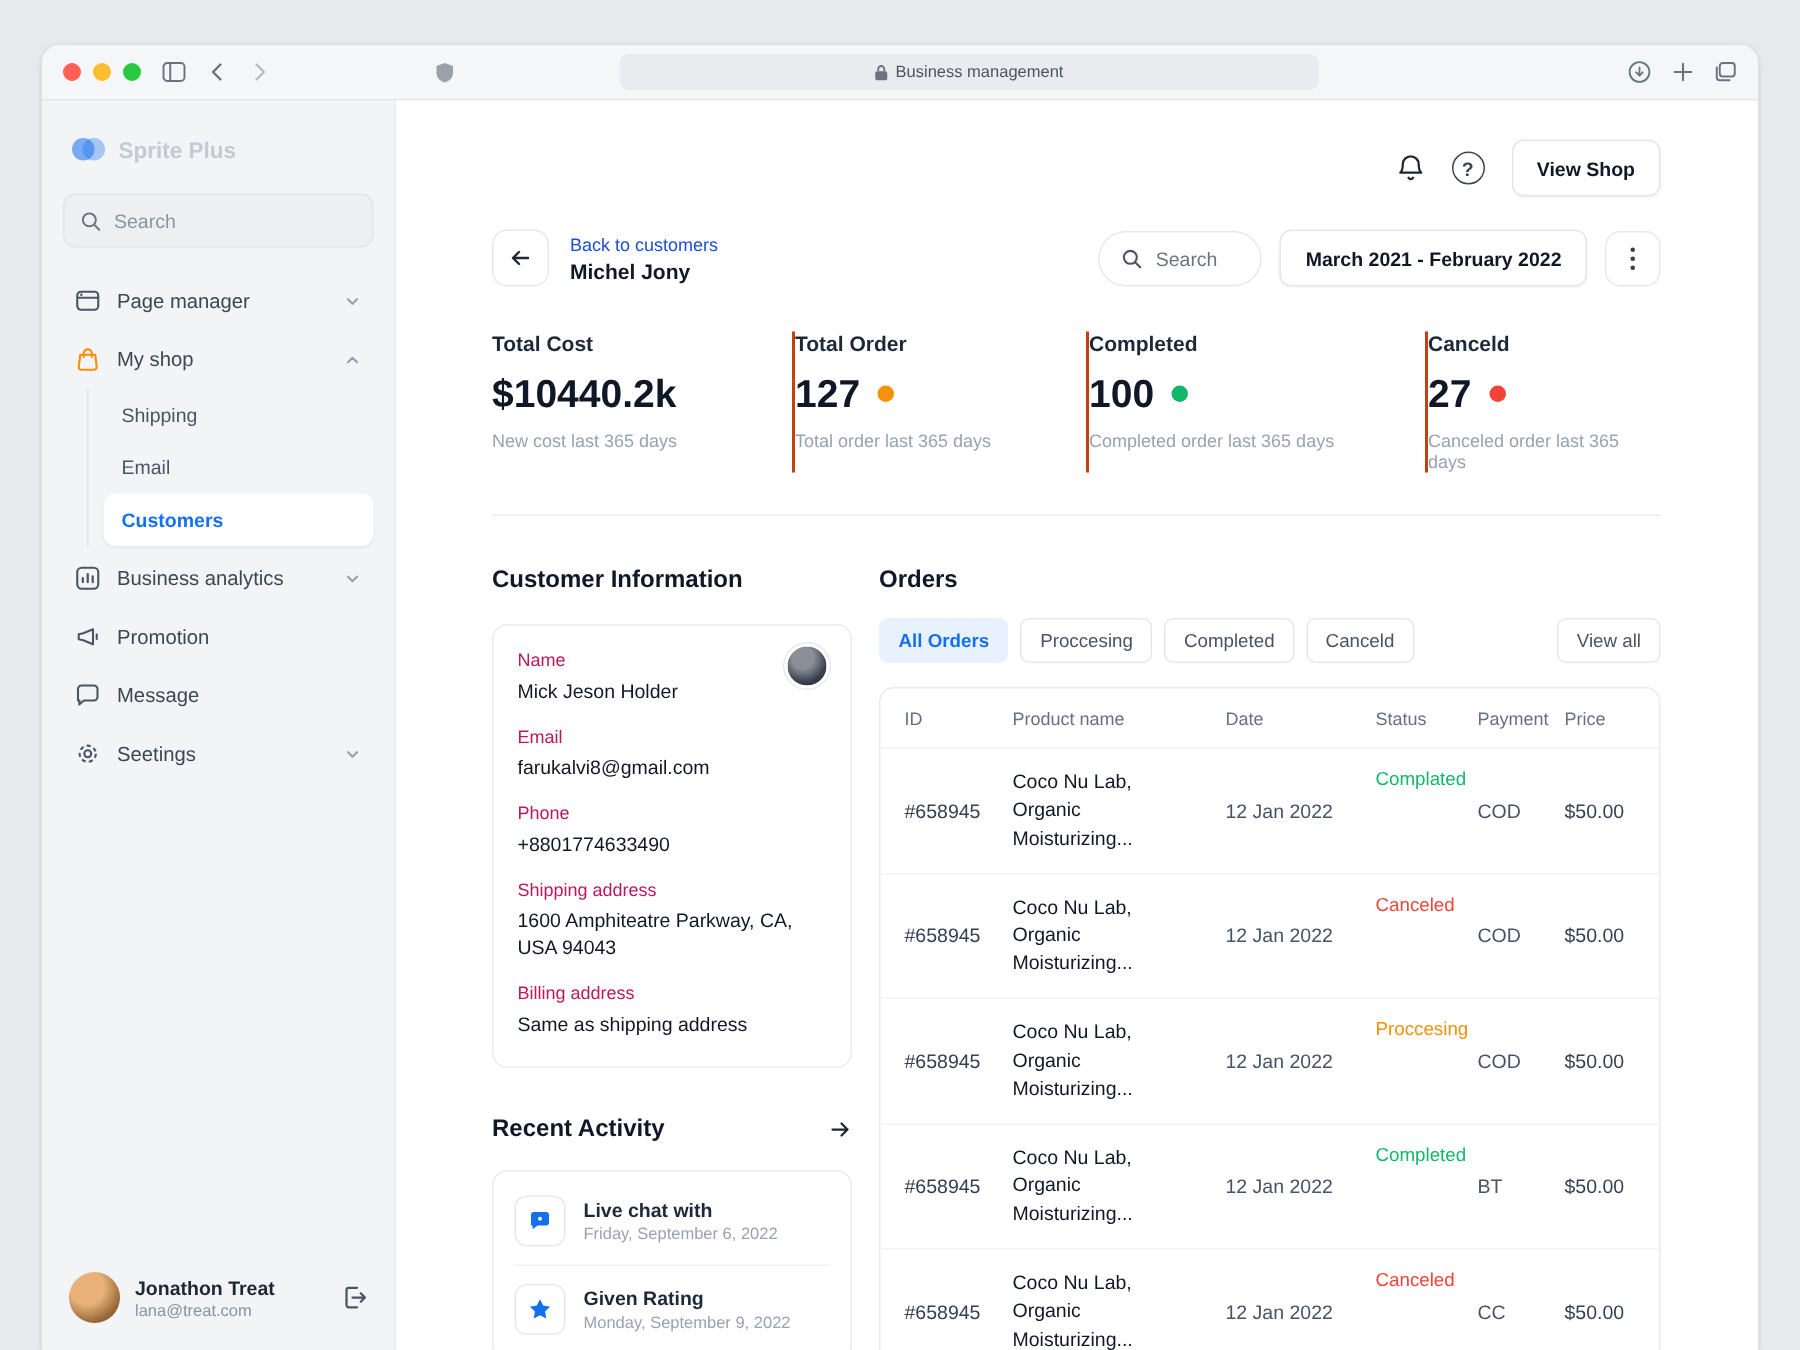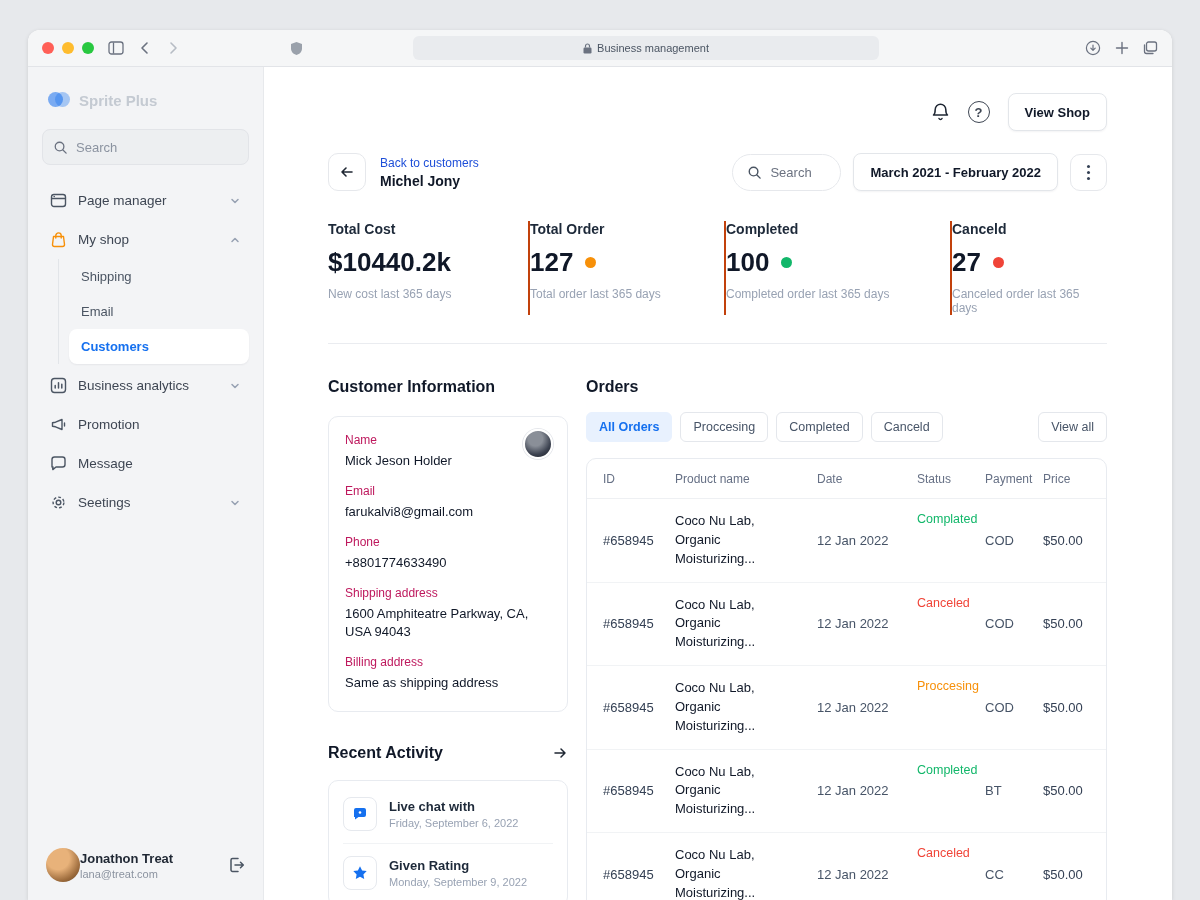--- a/index.html
+++ b/index.html
@@ -44,21 +44,21 @@
   .nav-item { display:flex; align-items:center; gap:11px; height:39px; padding:0 8px;
               border-radius:8px; color:#3e4653; font-size:13.5px; cursor:pointer; }
   .nav-item .chev { margin-left:auto; display:flex; }
   .nav-icon { width:17px; height:17px; display:flex; align-items:center; justify-content:center; }
   .sub { margin-left:16px; border-left:1.5px solid #e2e5e9; padding-left:10px; margin-bottom:2px; }
   .nav-sub { display:flex; align-items:center; height:35px; padding:0 12px; font-size:13px;
              color:#4b5563; border-radius:8px; cursor:pointer; }
   .nav-sub.active { background:#fff; color:#1570ef; font-weight:700;
                     box-shadow:0 1px 2px rgba(16,24,40,.06); }
   .side-spacer { flex:1; }
-  .user-row { display:flex; align-items:center; padding:10px 4px 4px; }
+  .user-row { display:flex; align-items:center; gap:10px; padding:10px 4px 4px; }
   .avatar { width:34px; height:34px; border-radius:50%;
             background:radial-gradient(circle at 35% 30%, #e8b27a 0 35%, #9c6b3c 70%, #5f3c1d); }
   .user-name { font-size:13px; font-weight:700; color:#1f2733; }
   .user-email { font-size:11px; color:#8b93a0; margin-top:2px; }
   .logout { margin-left:auto; display:flex; cursor:pointer; }
 
   
   .main { flex:1; background:#fff; overflow:hidden; padding:26px 65px 0 64px; }
   .top-actions { display:flex; justify-content:flex-end; align-items:center; gap:18px; }
   .icon-btn { display:flex; align-items:center; justify-content:center; cursor:pointer; color:#3e4653; }

